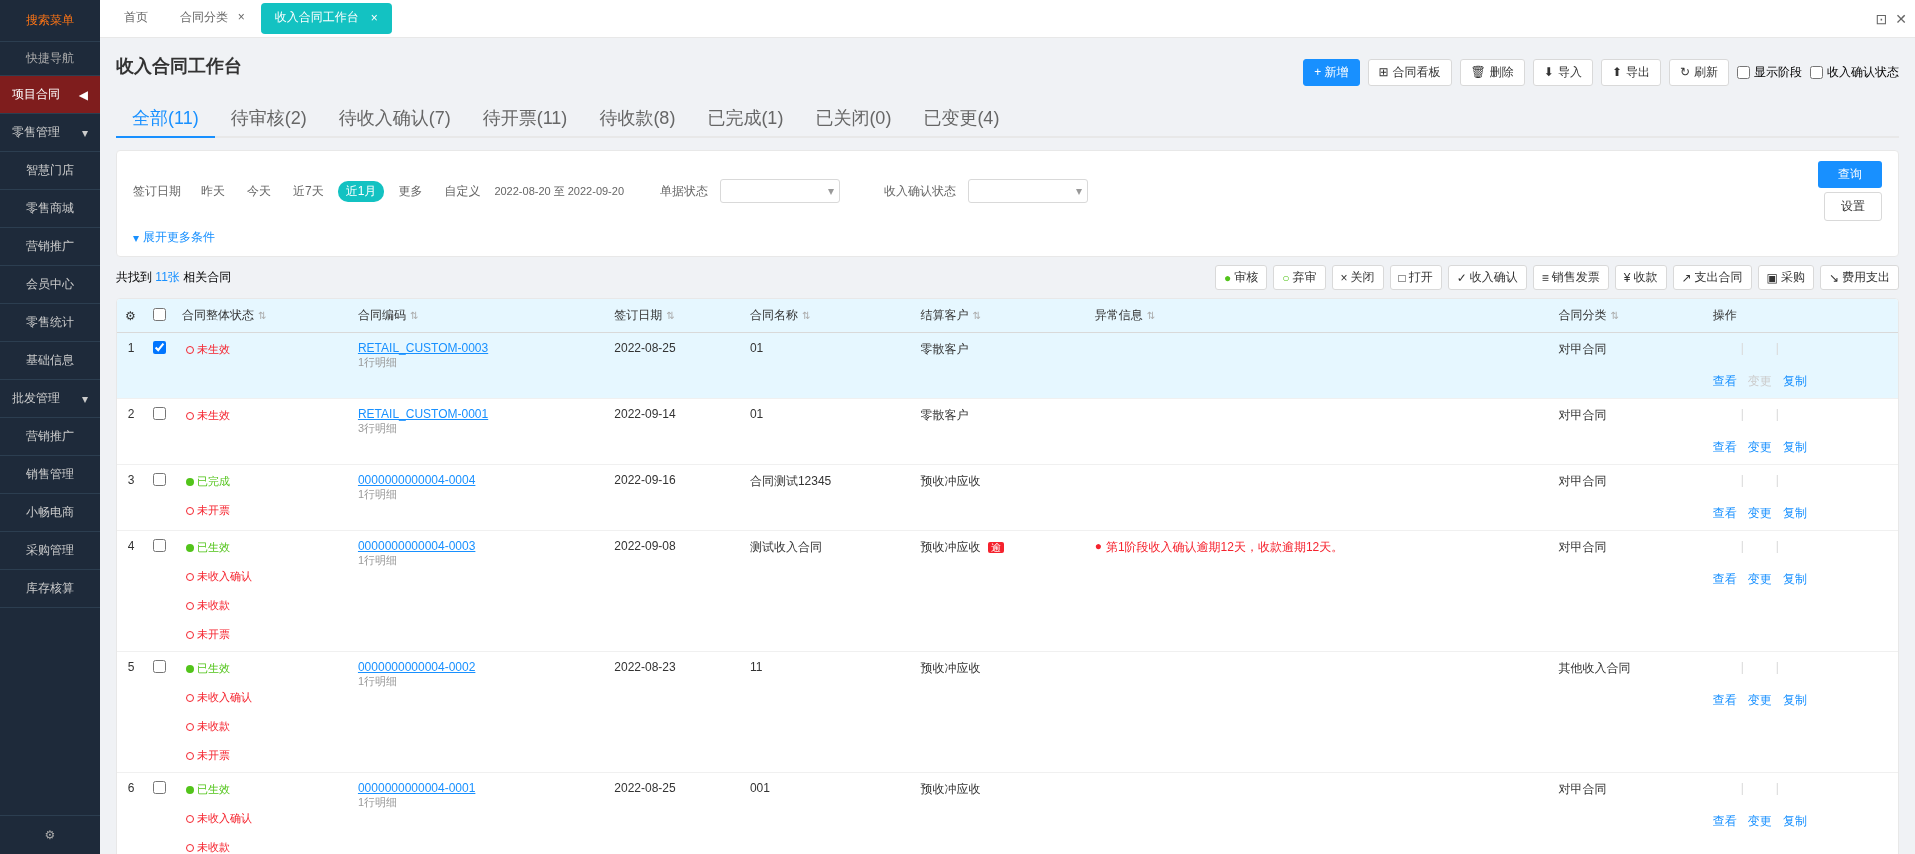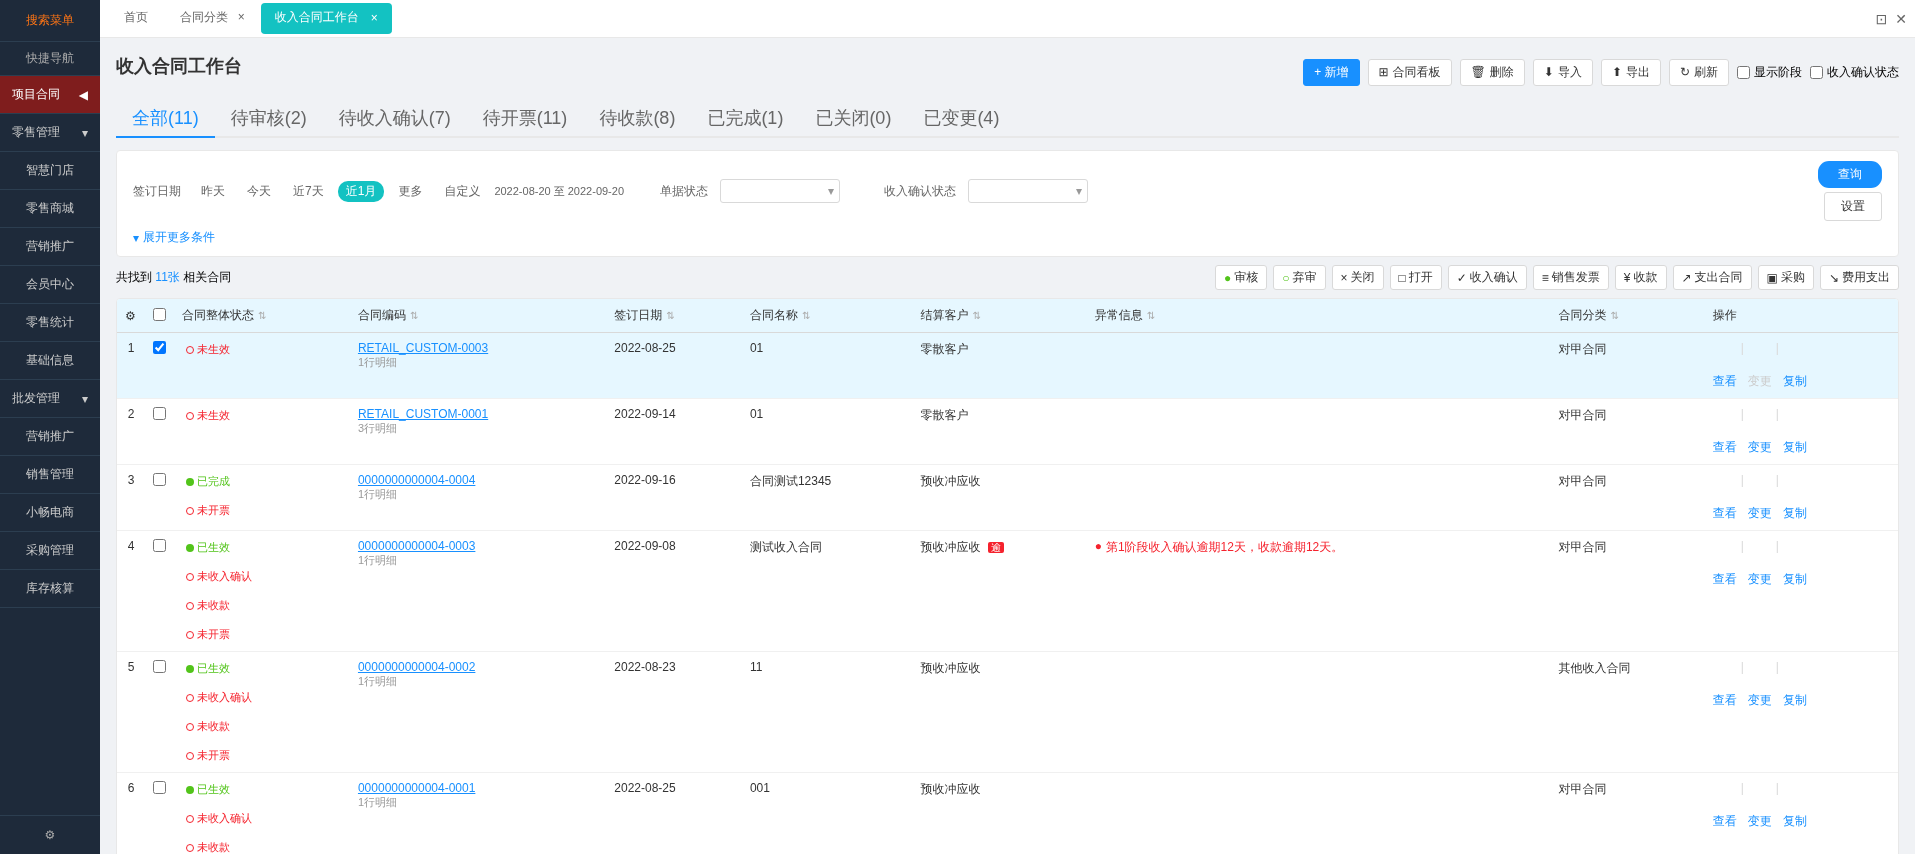--- a/index.html
+++ b/index.html
@@ -46,21 +46,21 @@
     .search-row { display: flex; align-items: center; gap: 12px; }
     .search-label { color: #666; white-space: nowrap; }
     .date-options { display: flex; gap: 6px; align-items: center; }
     .date-opt { padding: 2px 8px; cursor: pointer; border-radius: 3px; color: #666; font-size: 12px; }
     .date-opt.active { background: #13c2c2; color: white; border-radius: 10px; text-align: right; }
     .date-range { font-size: 11px; color: #666; }
     .search-select { padding: 4px 24px 4px 8px; border: 1px solid #d9d9d9; border-radius: 3px; background: white; color: #333; min-width: 120px; appearance: none; cursor: pointer; }
     .select-wrapper { position: relative; display: inline-block; }
     .select-wrapper::after { content: '▾'; position: absolute; right: 6px; top: 50%; transform: translateY(-50%); color: #999; pointer-events: none; }
     .expand-btn { color: #1890ff; cursor: pointer; font-size: 12px; display: flex; align-items: center; gap: 4px; }
-    .search-btn { padding: 5px 20px; background: #1890ff; color: white; border: none; border-radius: 11px; cursor: pointer; }
+    .search-btn { padding: 5px 20px; background: #1890ff; color: white; border: none; border-radius: 3px; cursor: pointer; }
     .settings-btn { padding: 5px 16px; background: #fff; color: #333; border: 1px solid #d9d9d9; border-radius: 3px; cursor: pointer; }
     
     
     .action-bar { display: flex; align-items: center; justify-content: space-between; margin-bottom: 8px; }
     .action-btns { display: flex; gap: 6px; flex-wrap: wrap; }
     .action-btn { display: flex; align-items: center; gap: 3px; padding: 3px 8px; border: 1px solid #d9d9d9; background: #fff; border-radius: 3px; cursor: pointer; color: #333; font-size: 12px; }
     
     
     .table-wrapper { background: #fff; border: 1px solid #e8e8e8; border-radius: 4px; overflow: auto; }
     table { width: 100%; border-collapse: collapse; }

